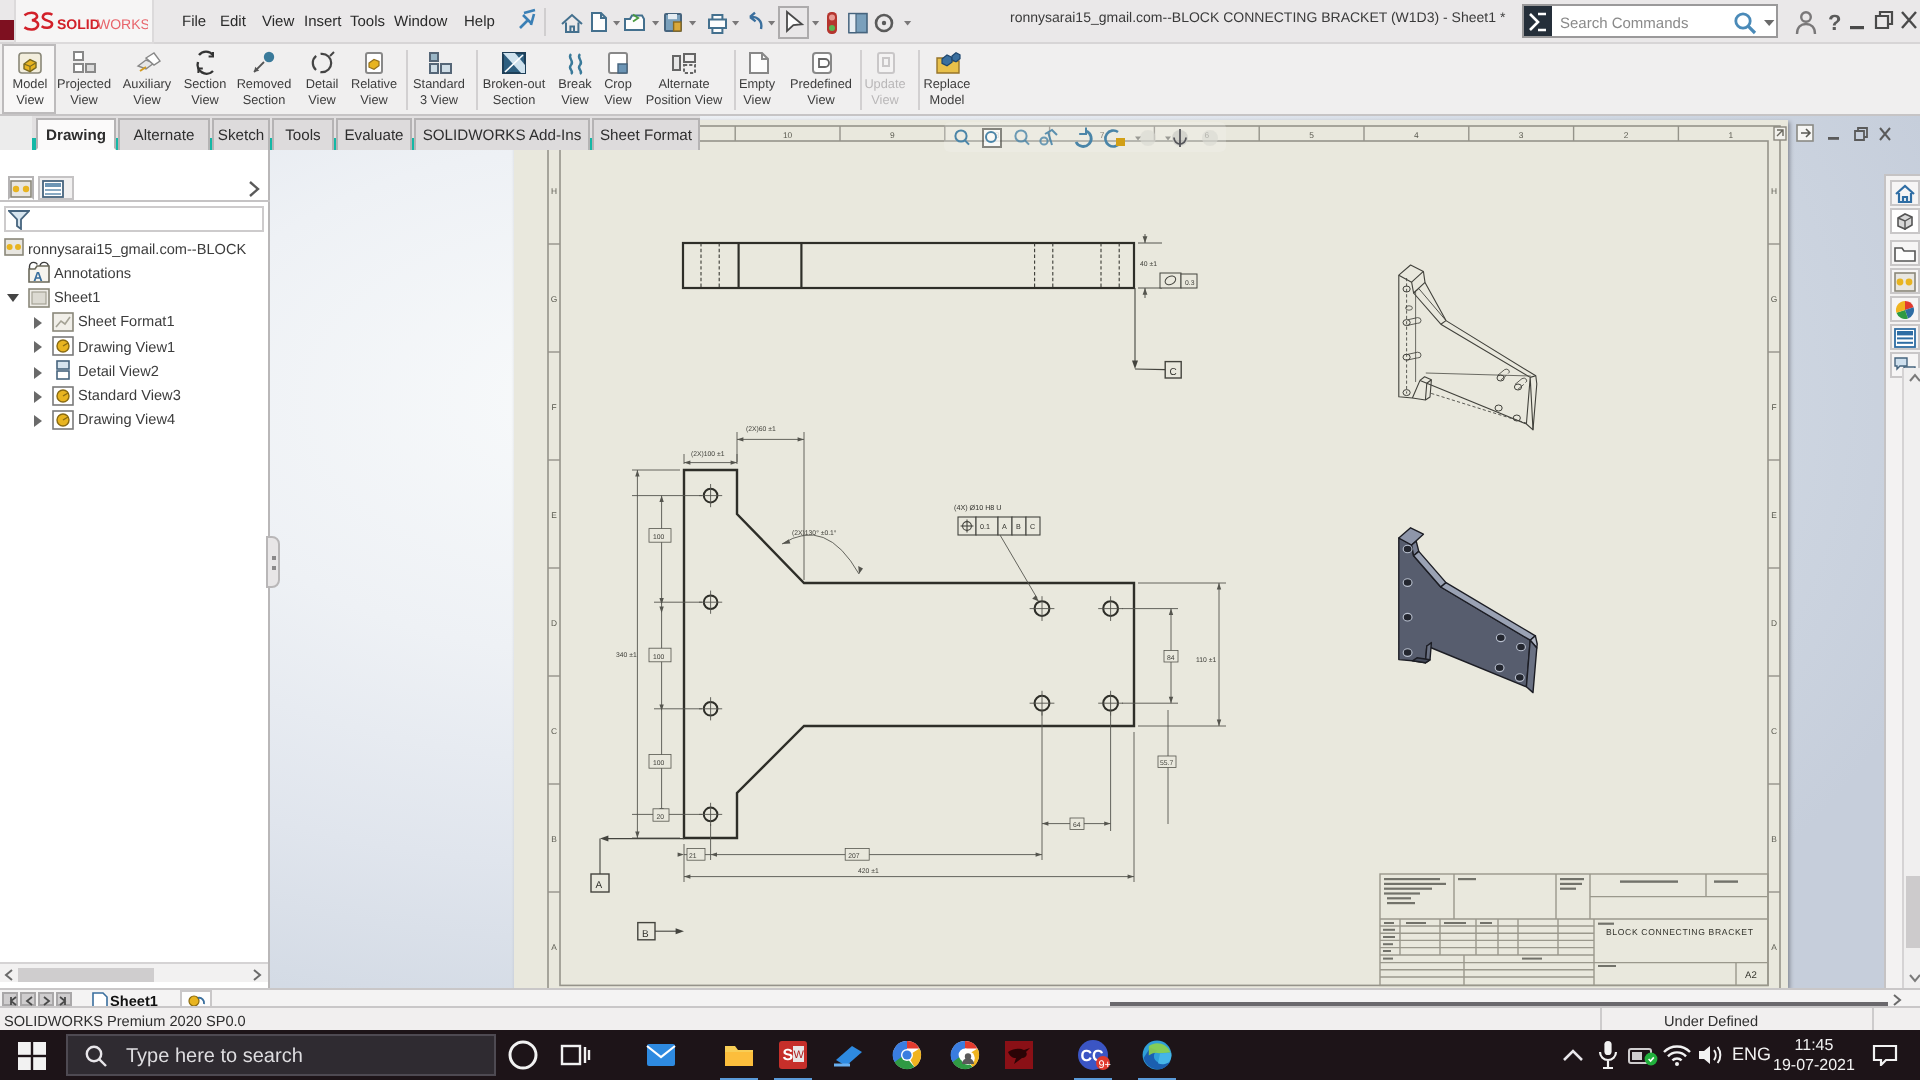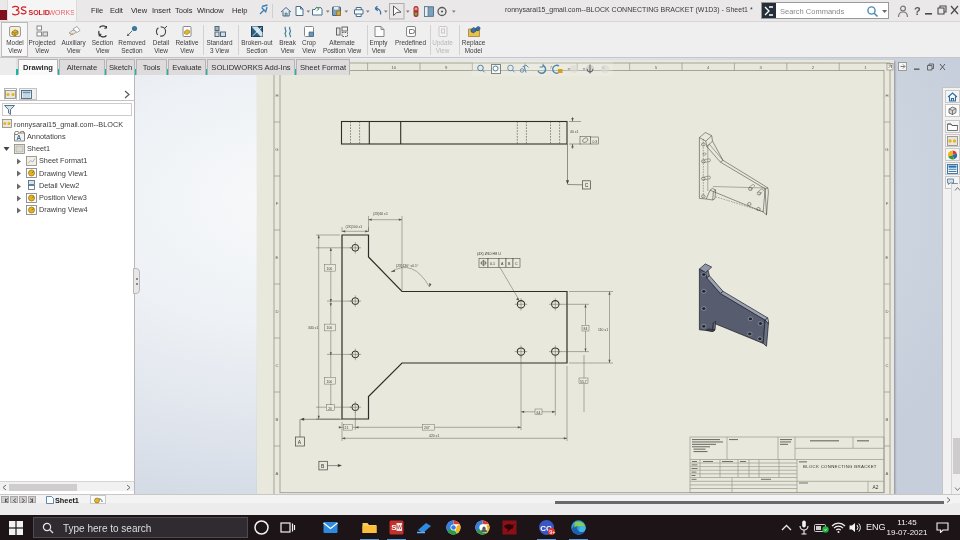--- a/index.html
+++ b/index.html
@@ -736,21 +736,21 @@
       </svg>
     <div class="treetxt" style="left:39px;top:105.8px">Detail View2</div>
     <svg class="abs" style="left:16px;top:119.9px" width="6" height="7">
         <path d="M1 0.5 l4 3 -4 3z" fill="#6a6a6a"></path>
       </svg>
     <svg class="abs" style="left:26px;top:117.7px" width="11" height="10" viewBox="0 0 11 10">
         <rect x="0.5" y="0.5" width="10" height="9" fill="#fff" stroke="#7a7a7a" stroke-width="0.8"></rect>
         <circle cx="5.5" cy="5" r="3" fill="#e8b420" stroke="#8a6a10" stroke-width="0.7"></circle>
         <path d="M5.5 5 l2.5 -1.5" stroke="#8a6a10" stroke-width="0.7"></path>
       </svg>
-    <div class="treetxt" style="left:39px;top:118.1px">Position View3</div>
+    <div class="treetxt" style="left:39px;top:118.1px">Standard View3</div>
     <svg class="abs" style="left:16px;top:132.2px" width="6" height="7">
         <path d="M1 0.5 l4 3 -4 3z" fill="#6a6a6a"></path>
       </svg>
     <svg class="abs" style="left:26px;top:130px" width="11" height="10" viewBox="0 0 11 10">
         <rect x="0.5" y="0.5" width="10" height="9" fill="#fff" stroke="#7a7a7a" stroke-width="0.8"></rect>
         <circle cx="5.5" cy="5" r="3" fill="#e8b420" stroke="#8a6a10" stroke-width="0.7"></circle>
         <path d="M5.5 5 l2.5 -1.5" stroke="#8a6a10" stroke-width="0.7"></path>
       </svg>
     <div class="treetxt" style="left:39px;top:130.4px">Drawing View4</div>
 
@@ -835,20 +835,26 @@
     <div class="abs" style="left:90px;top:0px;width:16px;height:9px;background:#fdfdfd;border:1px solid #c9c7c8"></div>
     <svg class="abs" style="left:94px;top:1.5px" width="9" height="7" viewBox="0 0 9 7">
         <circle cx="3" cy="3.5" r="2.5" fill="#e8b420" stroke="#8a6a10" stroke-width="0.6"></circle>
         <path d="M5 2 a2.5 2.5 0 0 1 3 3" stroke="#3a6f9e" stroke-width="1" fill="none"></path>
       </svg>
     <div class="abs" style="left:555px;top:6px;width:389px;height:3.2px;background:#6a686c"></div>
     <div class="abs" style="left:944px;top:0px;width:8px;height:9px;background:#f4f3f3"></div>
     <svg class="abs" style="left:945px;top:2px" width="7" height="6">
         <path d="M2 0.5 l3 2.5 -3 2.5" stroke="#6a6a6a" fill="none"></path>
       </svg>
+  </div>
+  <div id="statusbar">
+    <div class="abs" style="left:2px;top:2px">SOLIDWORKS Premium 2020 SP0.0</div>
+    <div class="abs" style="left:800px;top:0px;width:1px;height:12px;background:#cdcbcc"></div>
+    <div class="abs" style="left:832px;top:2px">Under Defined</div>
+    <div class="abs" style="left:936px;top:0px;width:1px;height:12px;background:#cdcbcc"></div>
   </div>
   <div id="taskbar">
     <svg class="abs" style="left:9px;top:6px" width="14" height="14" viewBox="0 0 14 14">
         <rect x="0" y="0" width="6.4" height="6.4" fill="#f2f2f2"></rect>
         <rect x="7.6" y="0" width="6.4" height="6.4" fill="#f2f2f2"></rect>
         <rect x="0" y="7.6" width="6.4" height="6.4" fill="#f2f2f2"></rect>
         <rect x="7.6" y="7.6" width="6.4" height="6.4" fill="#f2f2f2"></rect>
       </svg>
     <div id="tsearch">
       <svg class="abs" style="left:8px;top:4px" width="12" height="12" viewBox="0 0 12 12">

